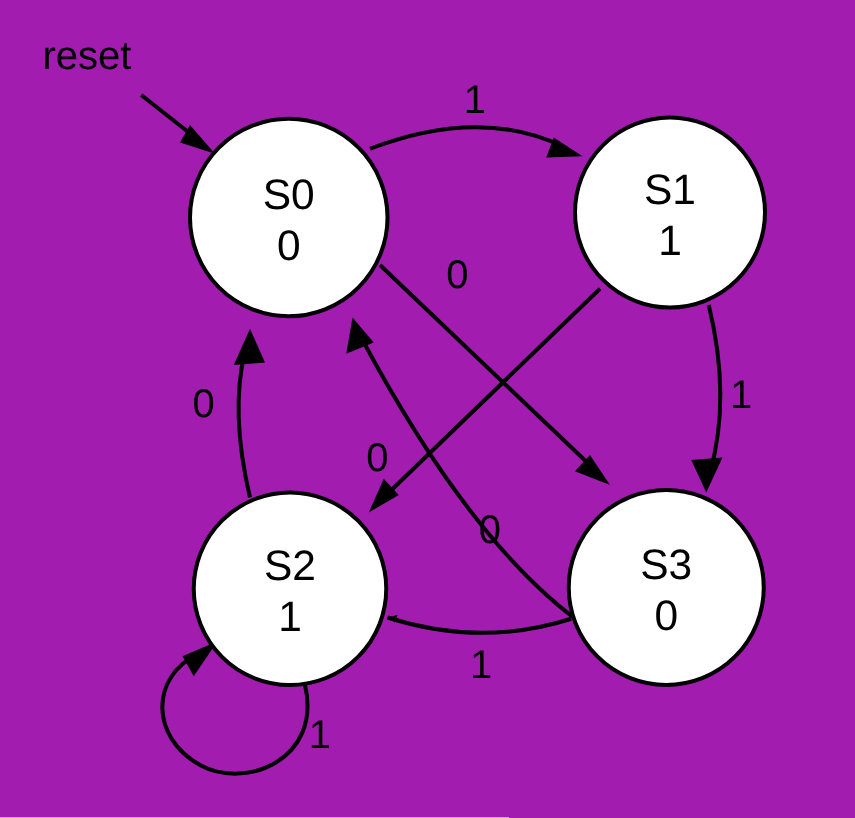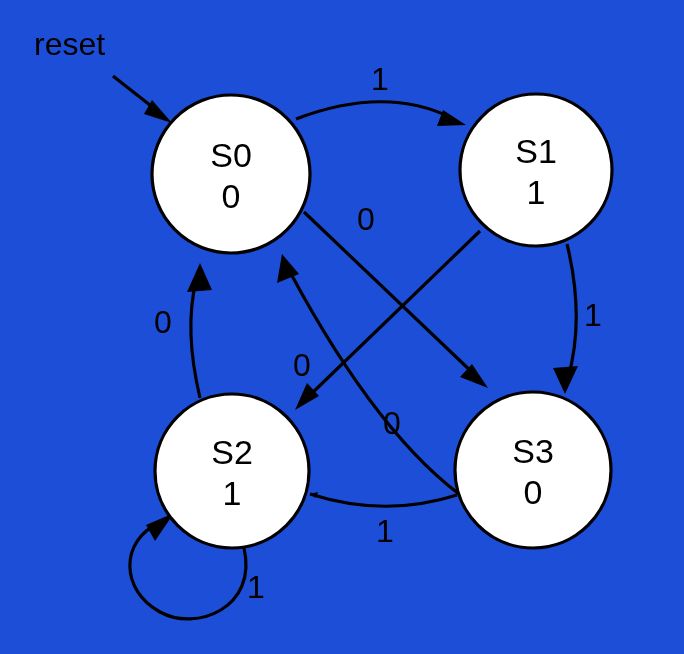--- a/index.html
+++ b/index.html
@@ -11,21 +11,21 @@
   body {
     width: 684px;
     height: 654px;
     font-family: "Liberation Sans", sans-serif;
     overflow: hidden;
   }
   #diagram-root {
     position: relative;
     width: 684px;
     height: 654px;
-    background: #1d4ed8;
+    background: #a21caf;
   }
   svg#fsm-svg {
     display: block;
     width: 684px;
     height: 654px;
   }
   .state-circle {
     fill: #ffffff;
     stroke: #000000;
     stroke-width: 3.2;

